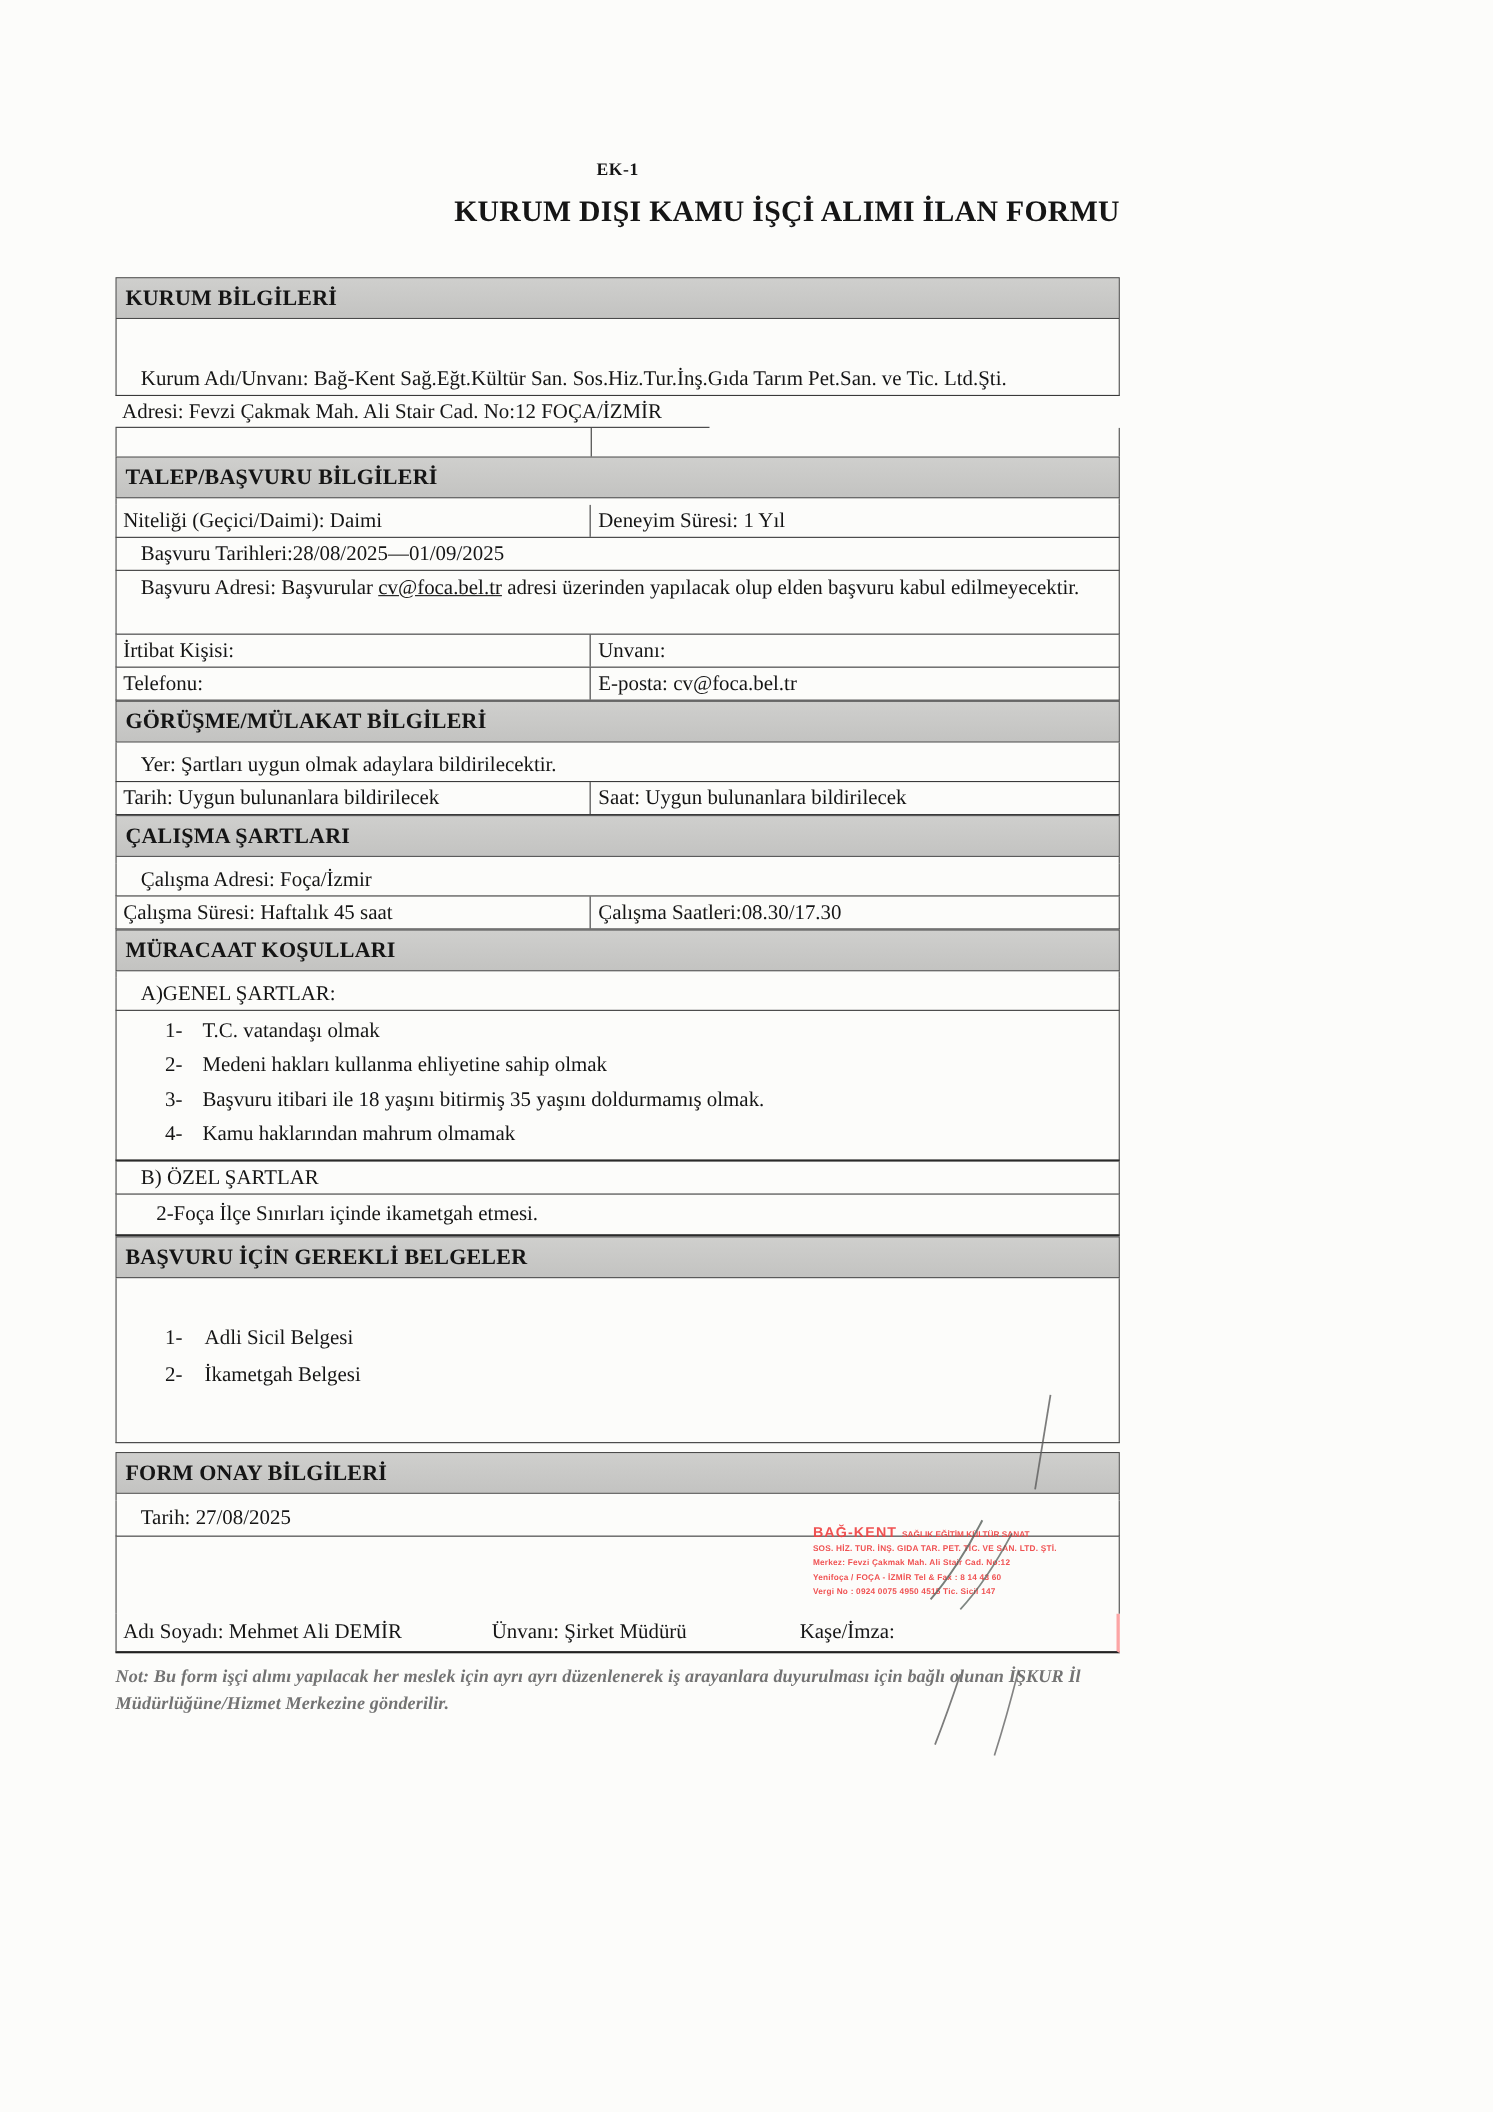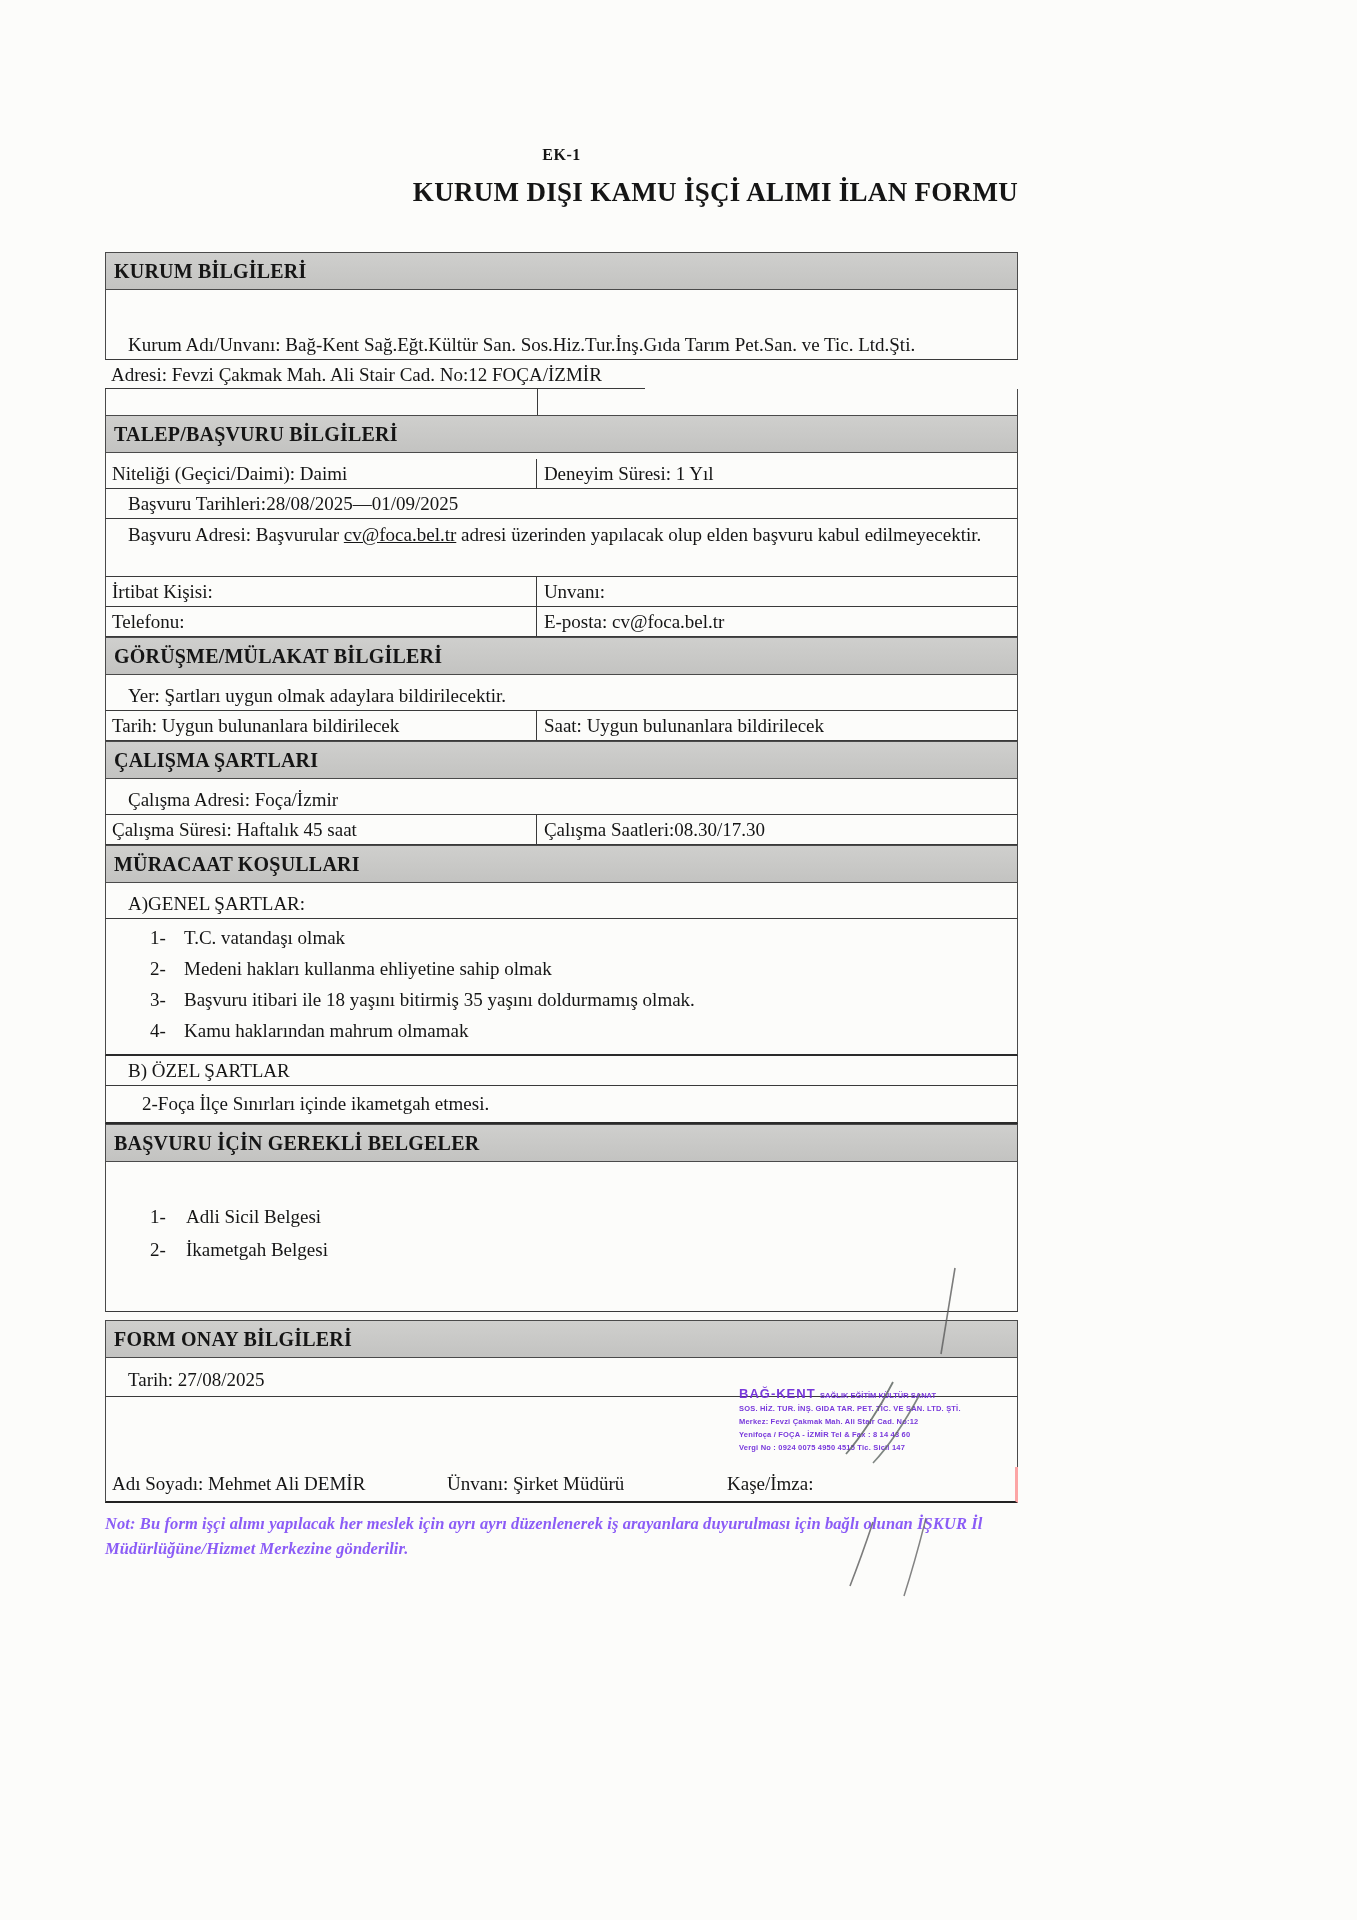--- a/index.html
+++ b/index.html
@@ -49,36 +49,36 @@
   .li .num{display:inline-block;width:34px;}
   .ozel-items{border-left:1px solid #4a4a4a;border-right:1px solid #4a4a4a;box-sizing:border-box;border-bottom:2px solid #2a2a2a;padding:2px 0 3px 0;}
   .ozel-li{font-size:19px;line-height:31px;padding-left:36px;}
   .belge-box{border-left:1px solid #4a4a4a;border-right:1px solid #4a4a4a;border-bottom:1px solid #3a3a3a;height:150px;box-sizing:border-box;padding-top:38px;}
   .belge-box .li{line-height:33px;}
   .belge-box .li .num{width:36px;}
   .stamp-row{position:relative;border-left:1px solid #4a4a4a;border-right:1px solid #4a4a4a;height:70px;box-sizing:border-box;}
   .stamp{
     position:absolute;right:-22px;top:-10px;width:300px;
     font-family:"Liberation Sans","DejaVu Sans",sans-serif;
-    color:#6d28d9;opacity:.92;line-height:11px;
+    color:#ef4444;opacity:.92;line-height:11px;
   }
   .stamp .s1a{font-size:13px;font-weight:bold;letter-spacing:1px;}
   .stamp .s1b{font-size:7.5px;font-weight:bold;}
   .stamp .sline{font-size:7.5px;font-weight:bold;margin-top:2px;letter-spacing:.2px;}
   .bottom-row{
     display:flex;border-left:1px solid #4a4a4a;border-right:3px solid #fca5a5;
     border-bottom:2px solid #222;min-height:34px;line-height:34px;font-size:19px;
     box-sizing:border-box;padding-left:6px;
   }
   .bottom-row .f1{width:335px;}
   .bottom-row .f2{width:280px;}
   .bottom-row .f3{flex:1;}
   .note{
     margin-top:8px;font-size:16.5px;font-style:italic;font-weight:bold;
-    line-height:25px;letter-spacing:.1px;color:#8b5cf6;width:100%;
+    line-height:25px;letter-spacing:.1px;color:#737373;width:100%;
   }
   .underlined{text-decoration:underline;}
   .sig-overlay{position:absolute;left:0;top:0;width:1357px;height:1920px;pointer-events:none;}
 </style>
 </head>
 <body>
 
 <div class="page">
 
   <div class="form-wrap">

